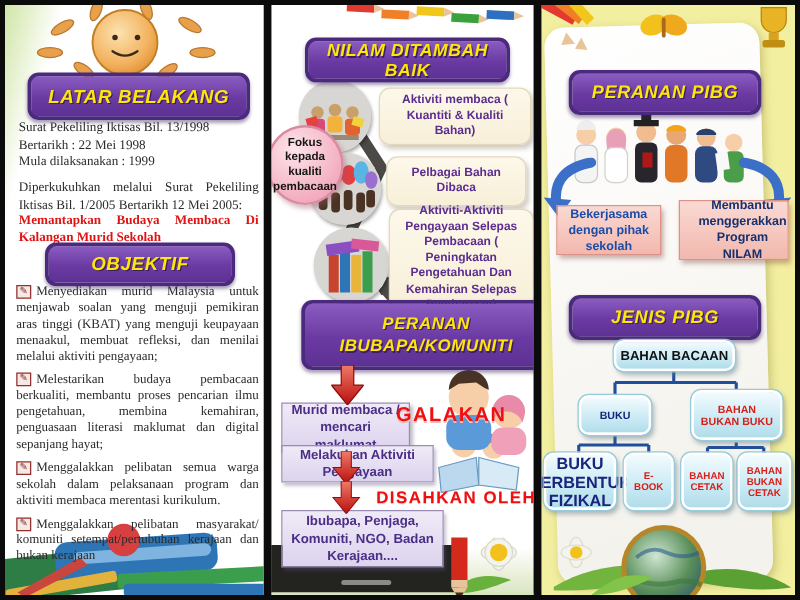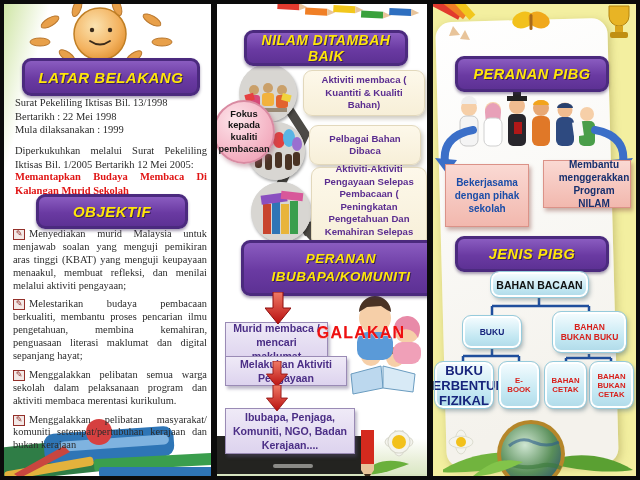--- a/index.html
+++ b/index.html
@@ -235,20 +235,21 @@
       <rect x="60" y="46" width="28" height="22" rx="9" fill="#f0a0b8"></rect>
       <path d="M18 78 L48 70 L50 92 L20 98 Z" fill="#bcd8ee" stroke="#6a9cc0"></path>
       <path d="M82 78 L50 70 L50 92 L80 96 Z" fill="#d8eaf6" stroke="#6a9cc0"></path>
     </svg>
 
     <div class="lavbox" style="left:8px;top:352px;width:122px;height:30px;">Melakukan Aktiviti Pengayaan</div>
 
     <svg class="abs" style="left:48px;top:381px;z-index:7" width="24" height="26" viewBox="0 0 26 32">
       <path d="M8 0 h10 v16 h8 L13 32 L0 16 h8 z" fill="url(#gradRed)" stroke="#8e0d0d" stroke-width="1"></path>
     </svg>
+    <div class="redlabel" style="left:82px;top:386px;width:132px;font-size:13.5px;">DISAHKAN OLEH</div>
 
     <div class="lavbox" style="left:8px;top:404px;width:130px;height:46px;">Ibubapa, Penjaga, Komuniti, NGO, Badan Kerajaan....</div>
 
     <svg class="abs" style="left:-4px;top:426px;z-index:4" width="218px" height="50" viewBox="0 0 218 50">
       <rect x="0" y="6" width="156" height="38" rx="5" fill="#232320"></rect>
       <rect x="60" y="34" width="40" height="4" rx="2" fill="#8a8a86"></rect>
       <rect x="0" y="44" width="218" height="6" fill="#d7e4c0"></rect>
       <g>
         <g fill="#f4f4ee" stroke="#d8d8cc">
           <ellipse cx="186" cy="12" rx="7" ry="14"></ellipse>
@@ -319,21 +320,21 @@
 
     <svg class="abs" style="left:2px;top:122px;z-index:6" width="42" height="48" viewBox="0 0 42 48">
       <path d="M38 4 C16 8 8 20 10 36" fill="none" stroke="#3b6fc8" stroke-width="8" stroke-linecap="round"></path>
       <path d="M0 32 L12 48 L22 34 Z" fill="#3b6fc8"></path>
     </svg>
     <svg class="abs" style="left:158px;top:122px;z-index:6" width="42" height="48" viewBox="0 0 42 48">
       <path d="M4 4 C26 8 34 20 32 36" fill="none" stroke="#3b6fc8" stroke-width="8" stroke-linecap="round"></path>
       <path d="M42 32 L30 48 L20 34 Z" fill="#3b6fc8"></path>
     </svg>
 
-    <div class="pinkbox" style="left:12px;top:160px;width:84px;height:63px;color:#1b4da8;">Bekerjasama dengan pihak sekolah</div>
+    <div class="pinkbox" style="left:12px;top:160px;width:84px;height:40px;color:#1b4da8;">Bekerjasama dengan pihak sekolah</div>
     <div class="pinkbox" style="left:110px;top:156px;width:88px;height:48px;color:#17306e;padding-left:18px;">Membantu menggerakkan Program NILAM</div>
 
     <div class="banner" style="left:22px;top:232px;width:148px;height:30px;font-size:14.5px;">JENIS PIBG</div>
 
     <svg class="abs" style="left:0;top:266px;z-index:5" width="203" height="100" viewBox="0 0 203 100">
       <g stroke="#1f4e9c" stroke-width="2.5" fill="none">
         <path d="M106 27 V 36 M59 36 H156 M59 36 V 46 M156 36 V 42"></path>
         <path d="M59 79 V 86 M30 86 H86 M30 86 V 92 M86 86 V 92"></path>
         <path d="M156 84 V 88 M133 88 H178 M133 88 V 92 M178 88 V 92"></path>
       </g>

